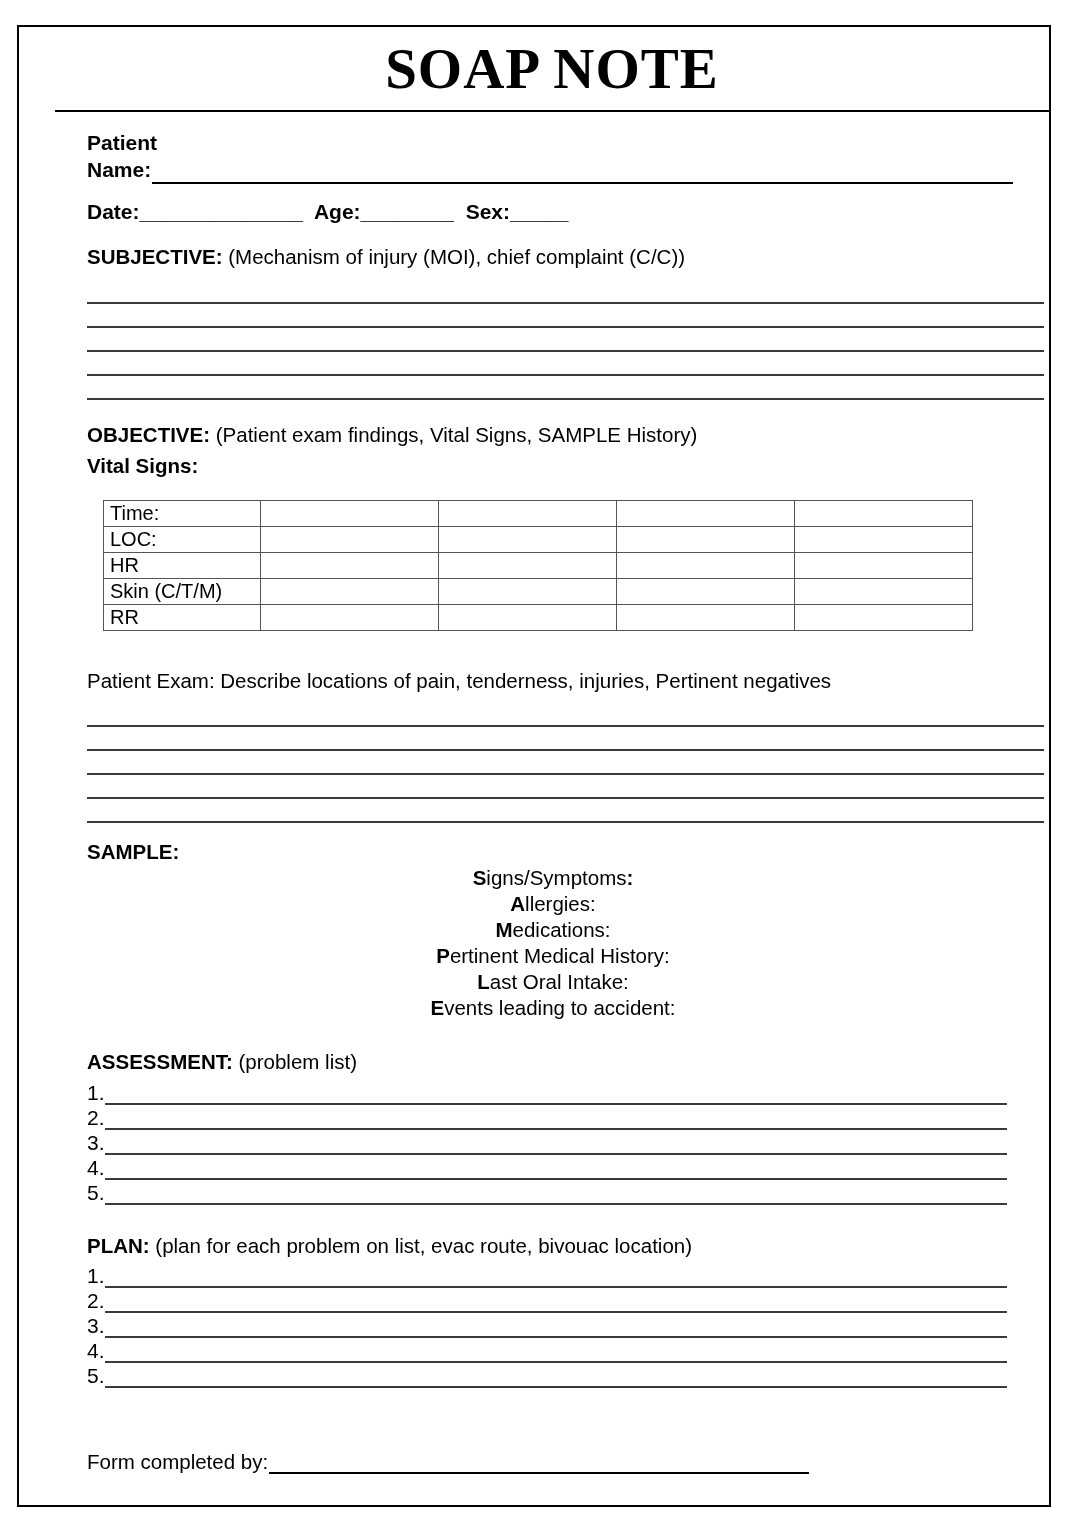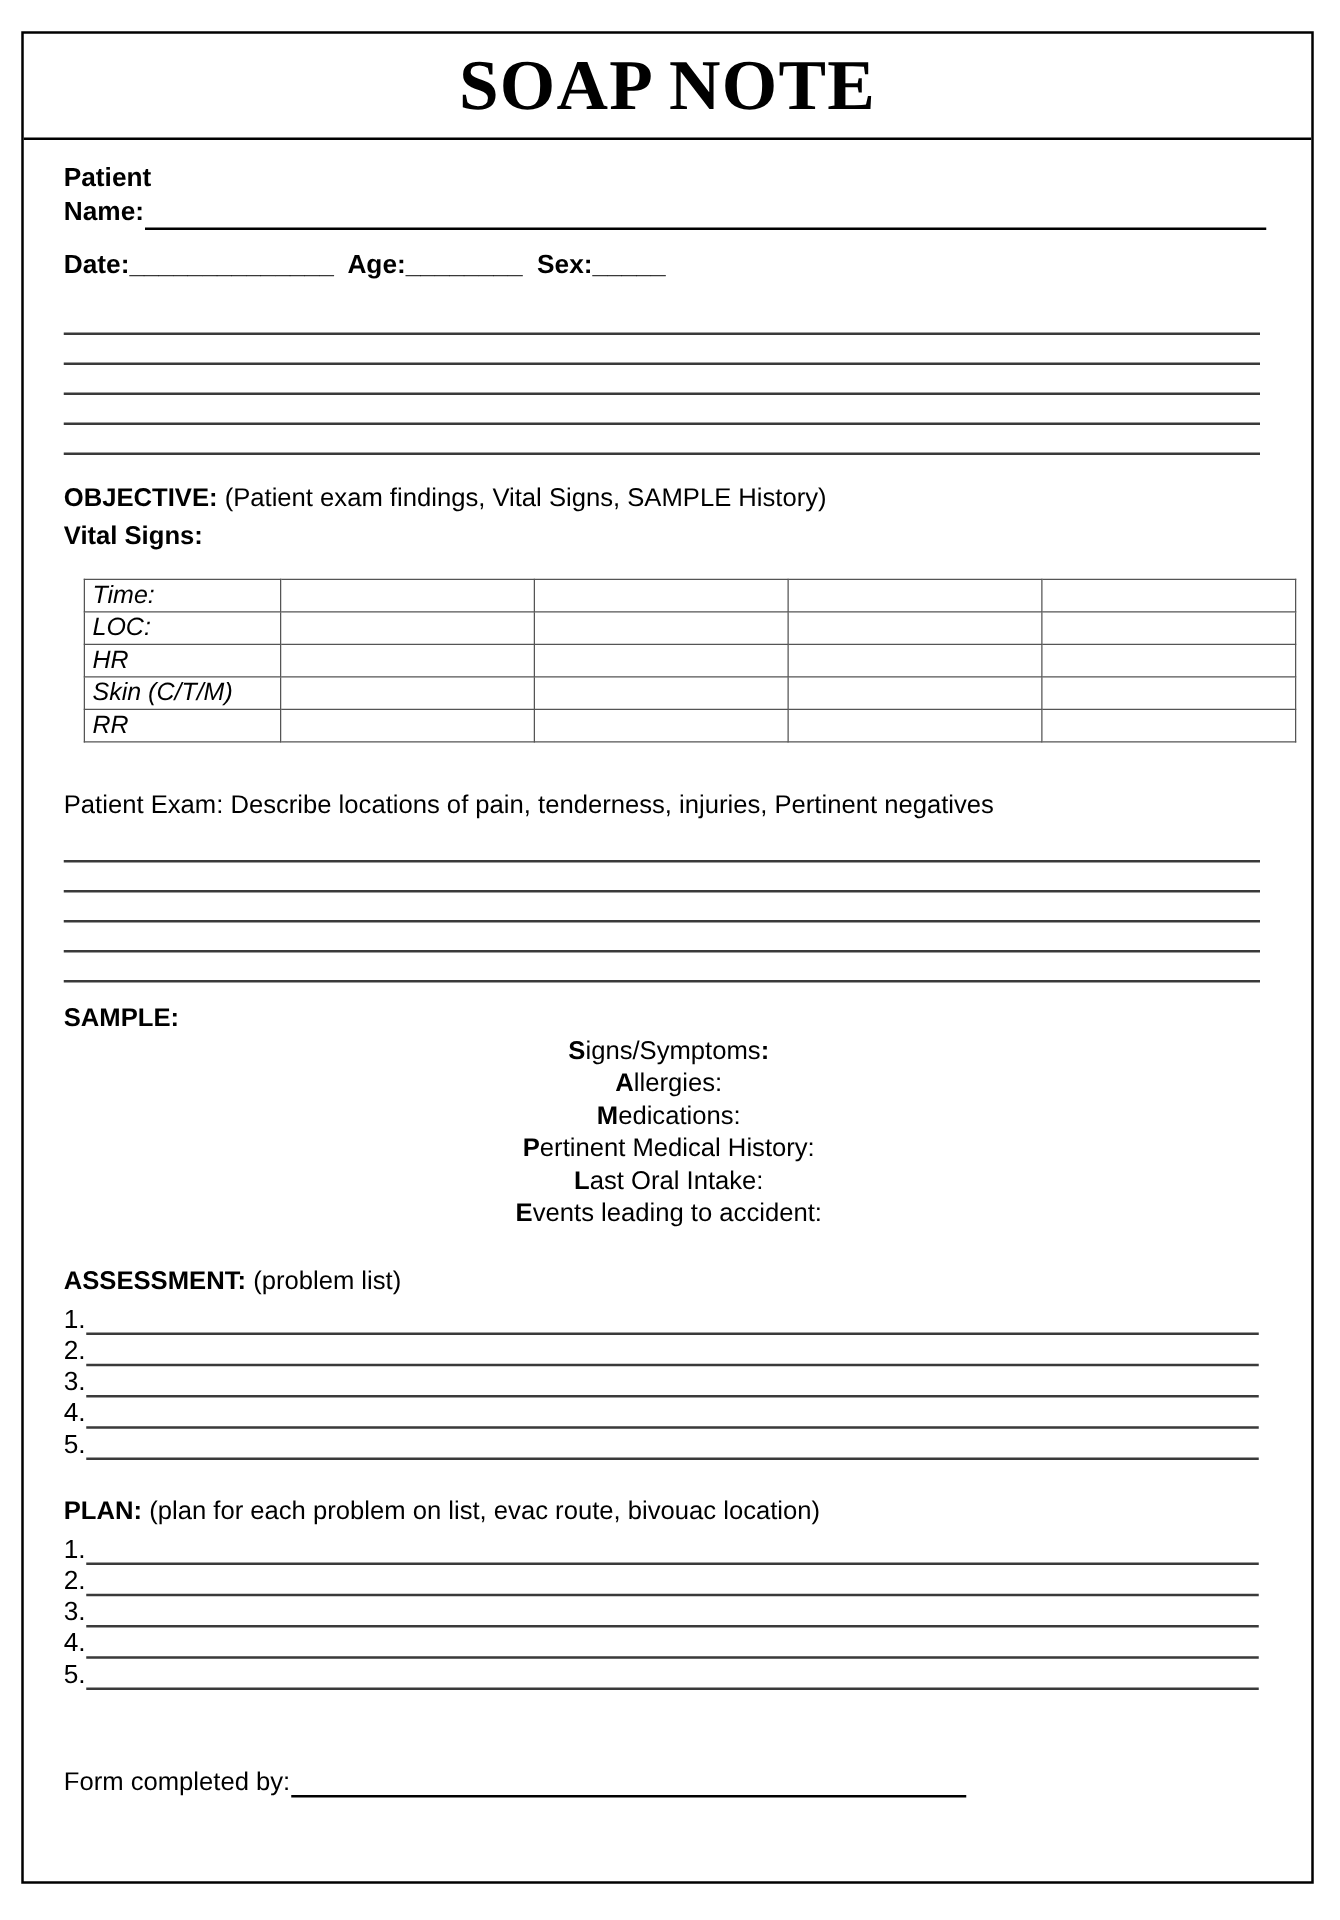--- a/index.html
+++ b/index.html
@@ -18,20 +18,21 @@
 
   .page {
     position: absolute;
     left: 17px;
     top: 25px;
     width: 1034px;
     height: 1482px;
     border: 2px solid #000000;
     box-sizing: border-box;
     background: #ffffff;
+    padding-left: 36px;
   }
 
   
   .title-band {
     height: 85px;
     border-bottom: 2px solid #000000;
     display: flex;
     align-items: center;
     justify-content: center;
     box-sizing: border-box;
@@ -102,23 +103,22 @@
   .rules .rule {
     height: 22px;
     border-bottom: 2.5px solid #3a3a3a;
     width: 957px;
   }
 
   
   .vitals-wrap { margin: 20px 0 6px 16px; }
   table.vitals {
     border-collapse: collapse;
-    width: 970px;
+    width: 870px;
     table-layout: fixed;
-    font-style: italic;
   }
   table.vitals td {
     border: 1.5px solid #555555;
     height: 25px;
     padding: 0 0 0 6px;
     font-size: 20px;
     line-height: 25px;
     vertical-align: middle;
   }
   table.vitals td.lbl {
@@ -188,20 +188,23 @@
     <div class="patient-block">
       <div>Patient</div>
       <div class="name-row">
         <span>Name:</span>
         <span class="name-rule"></span>
       </div>
     </div>
 
     <div class="dateline">Date:______________  Age:________  Sex:_____</div>
 
+    <div class="sec-head">
+      <span class="hd">SUBJECTIVE:</span><span class="sub"> (Mechanism of injury (MOI), chief complaint (C/C))</span>
+    </div>
     <div class="rules">
       <div class="rule"></div>
       <div class="rule"></div>
       <div class="rule"></div>
       <div class="rule"></div>
       <div class="rule"></div>
     </div>
 
     <div class="sec-head" style="margin-top:22px;">
       <span class="hd">OBJECTIVE:</span><span class="sub"> (Patient exam findings, Vital Signs, SAMPLE History)</span>

